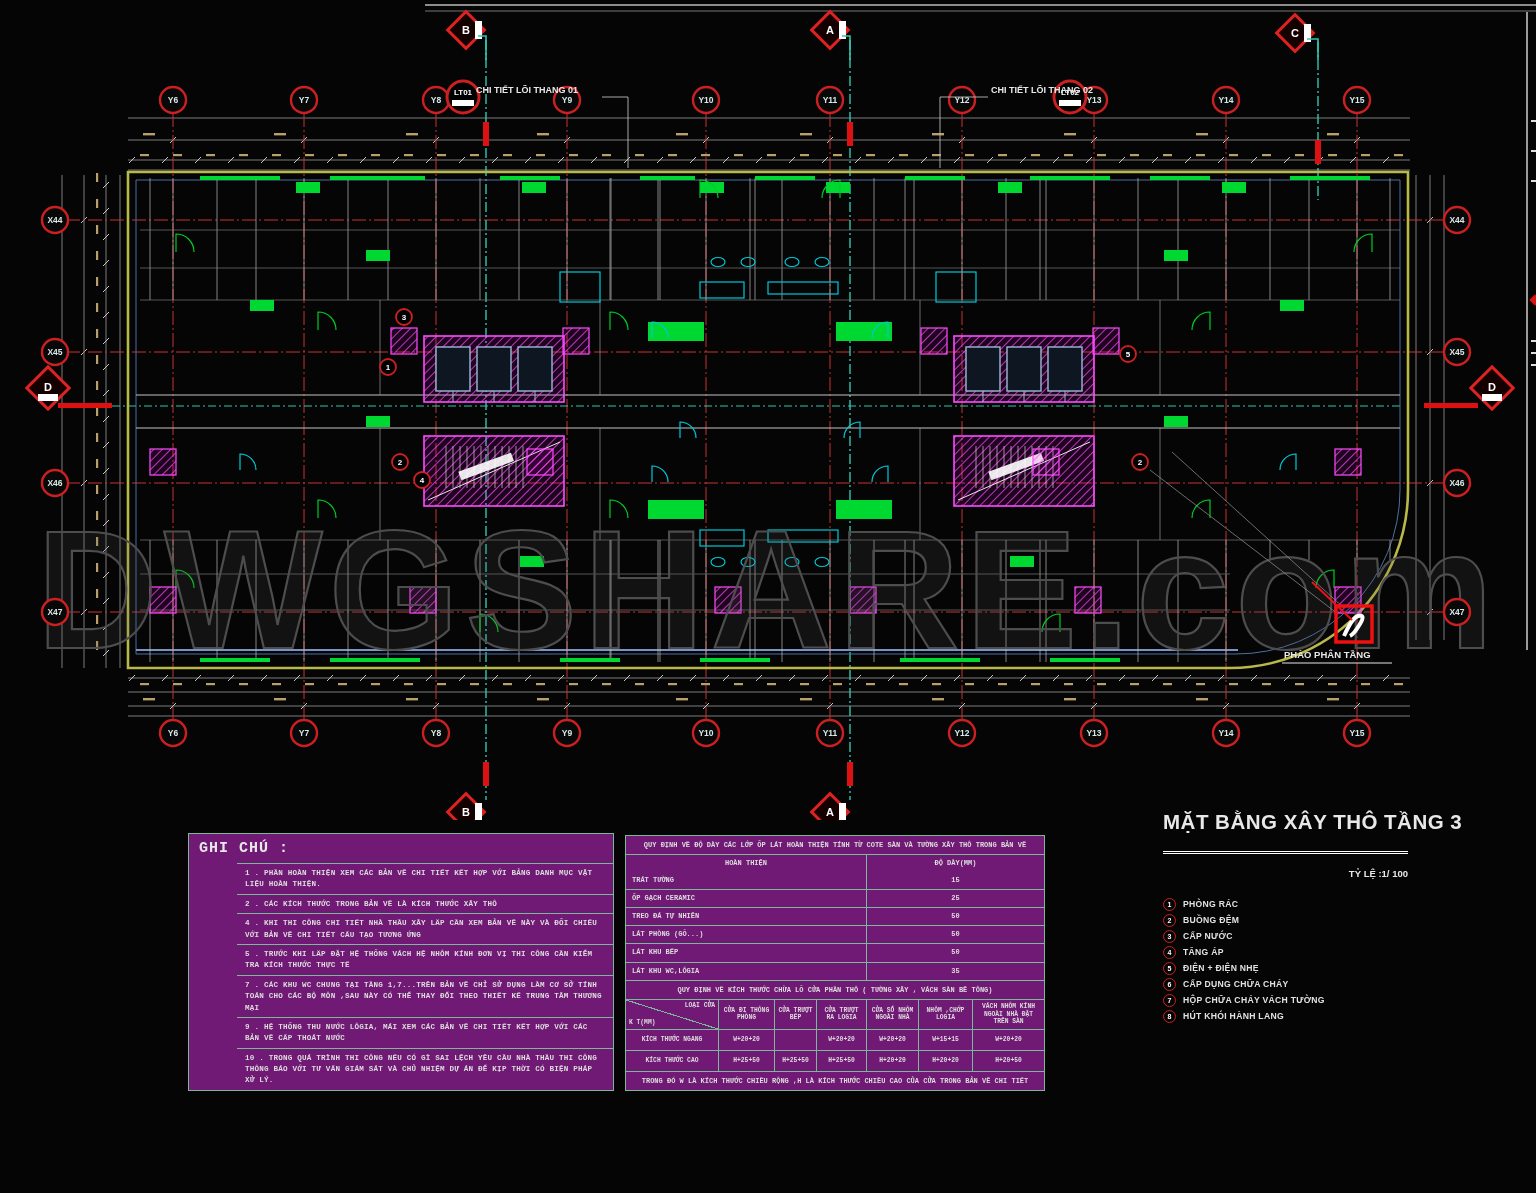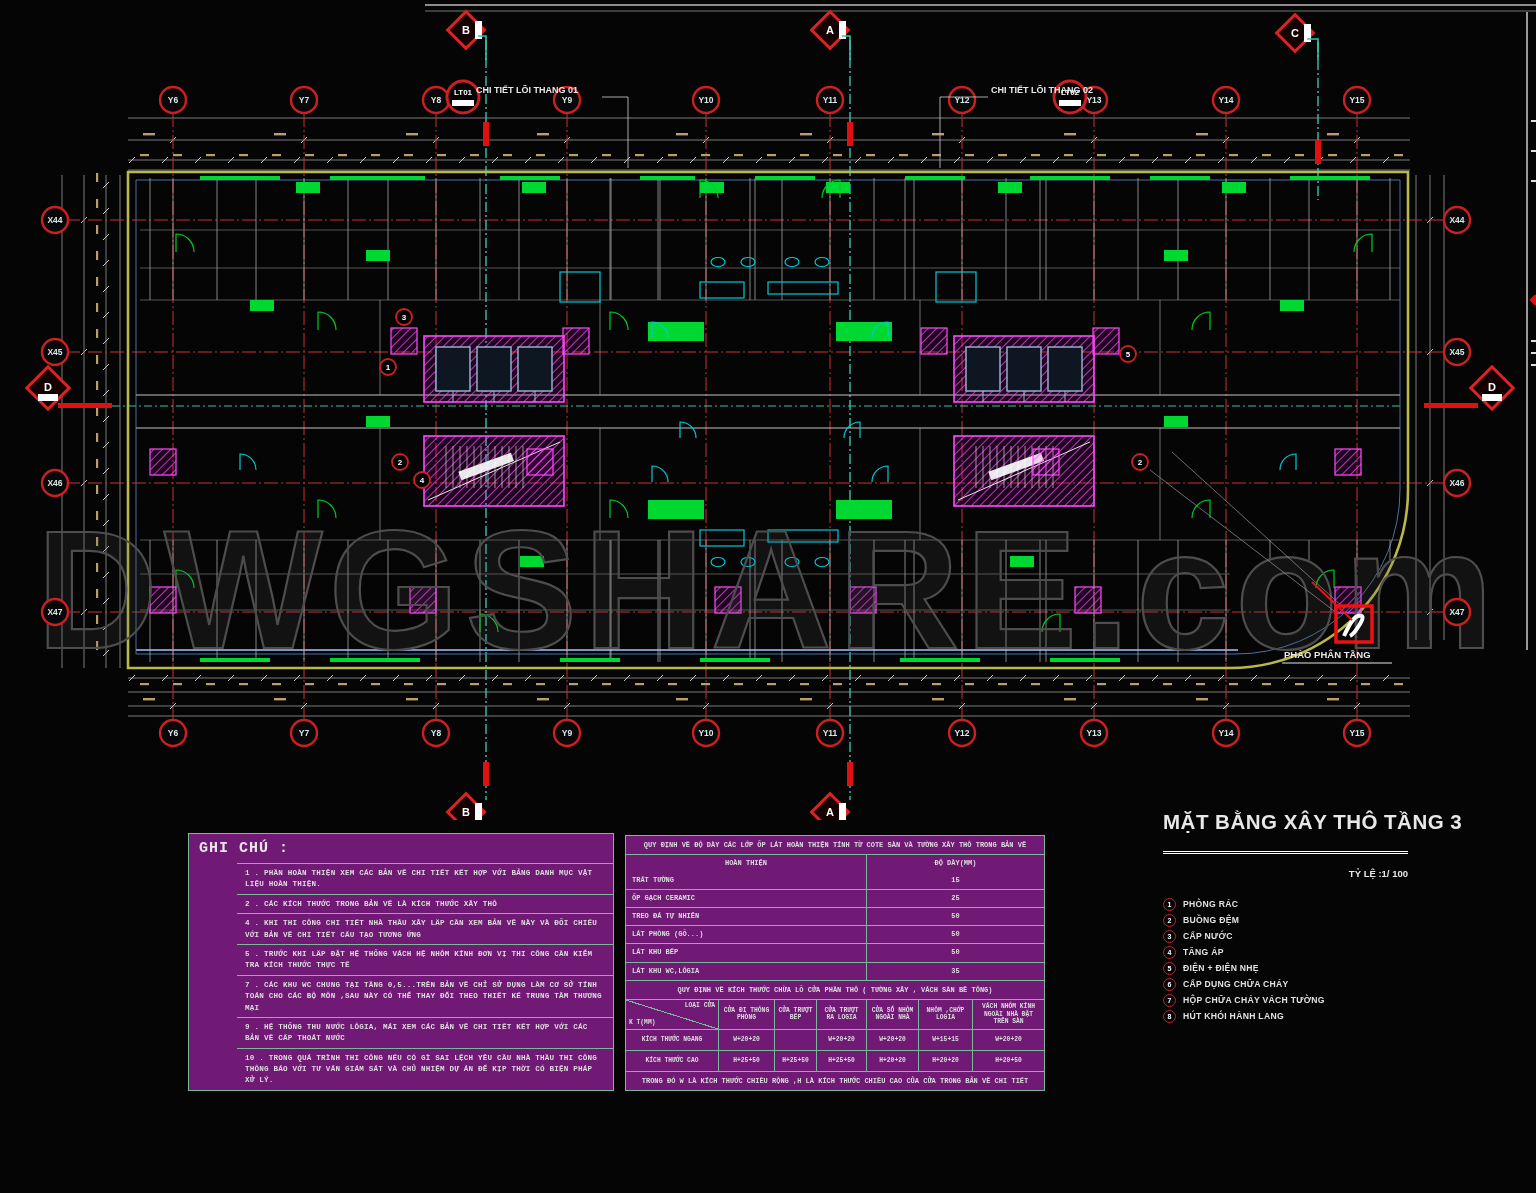--- a/index.html
+++ b/index.html
@@ -675,21 +675,21 @@
       <rect x="1531" y="364" width="5" height="2" fill="#ddd"></rect>
     </svg>
 
   <div id="notes" class="panel">
     <div class="hd">GHI CHÚ :</div>
     <div id="notes-rows">
         <div class="row">1 . PHẦN HOÀN THIỆN XEM CÁC BẢN VẼ CHI TIẾT KẾT HỢP VỚI BẢNG DANH MỤC VẬT LIỆU HOÀN THIỆN.</div>
         <div class="row">2 . CÁC KÍCH THƯỚC TRONG BẢN VẼ LÀ KÍCH THƯỚC XÂY THÔ</div>
         <div class="row">4 . KHI THI CÔNG CHI TIẾT NHÀ THẦU XÂY LẮP CẦN XEM BẢN VẼ NÀY VÀ ĐỐI CHIẾU VỚI BẢN VẼ CHI TIẾT CẤU TẠO TƯƠNG ỨNG</div>
         <div class="row">5 . TRƯỚC KHI LẮP ĐẶT HỆ THỐNG VÁCH HỆ NHÔM KÍNH ĐƠN VỊ THI CÔNG CẦN KIỂM TRA KÍCH THƯỚC THỰC TẾ</div>
-        <div class="row">7 . CÁC KHU WC CHUNG TẠI TẦNG 0,5...TRÊN BẢN VẼ CHỈ SỬ DỤNG LÀM CƠ SỞ TÍNH TOÁN CHO CÁC BỘ MÔN ,SAU NÀY CÓ THỂ THAY ĐỔI THEO THIẾT KẾ TRUNG TÂM THƯƠNG MẠI</div>
+        <div class="row">7 . CÁC KHU WC CHUNG TẠI TẦNG 1,7...TRÊN BẢN VẼ CHỈ SỬ DỤNG LÀM CƠ SỞ TÍNH TOÁN CHO CÁC BỘ MÔN ,SAU NÀY CÓ THỂ THAY ĐỔI THEO THIẾT KẾ TRUNG TÂM THƯƠNG MẠI</div>
         <div class="row">9 . HỆ THỐNG THU NƯỚC LÔGIA, MÁI XEM CÁC BẢN VẼ CHI TIẾT KẾT HỢP VỚI CÁC BẢN VẼ CẤP THOÁT NƯỚC</div>
         <div class="row">10 . TRONG QUÁ TRÌNH THI CÔNG NẾU CÓ GÌ SAI LỆCH YÊU CẦU NHÀ THẦU THI CÔNG THÔNG BÁO VỚI TƯ VẤN GIÁM SÁT VÀ CHỦ NHIỆM DỰ ÁN ĐỂ KỊP THỜI CÓ BIỆN PHÁP XỬ LÝ.</div>
       </div>
   </div>
 
   <div id="ftable" class="panel">
     <div class="trow">
         <div class="tt">QUY ĐỊNH VỀ  ĐỘ DÀY CÁC LỚP ỐP LÁT HOÀN THIỆN TÍNH TỪ COTE SÀN VÀ TƯỜNG XÂY THÔ TRONG BẢN VẼ</div>
       </div>
     <div class="trow">

